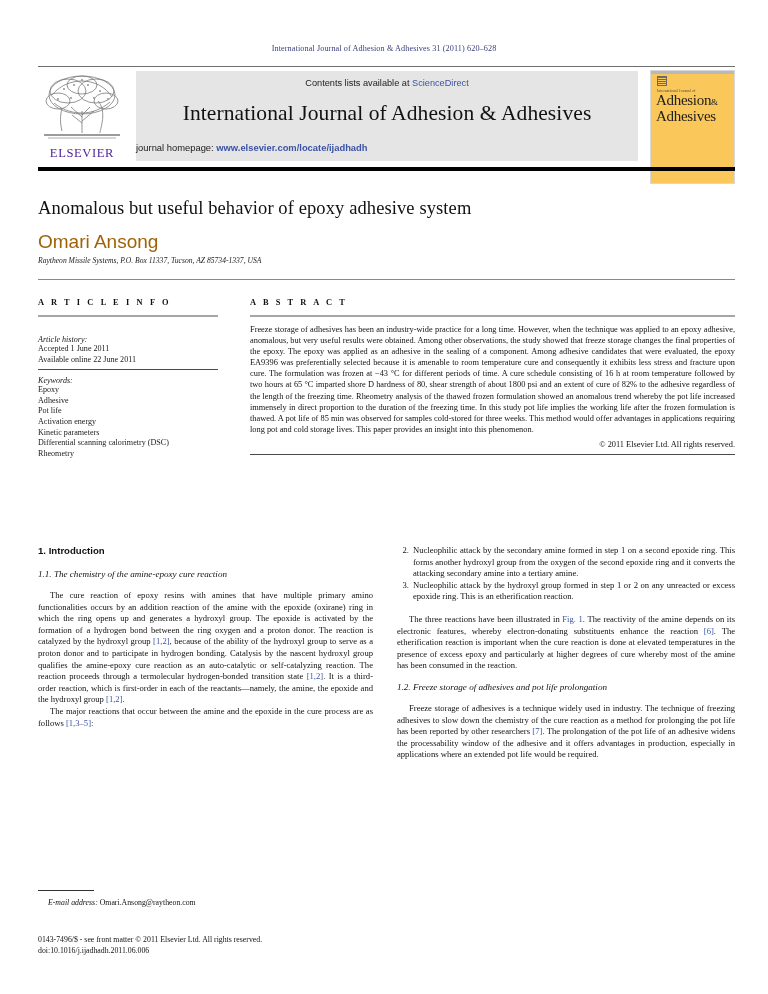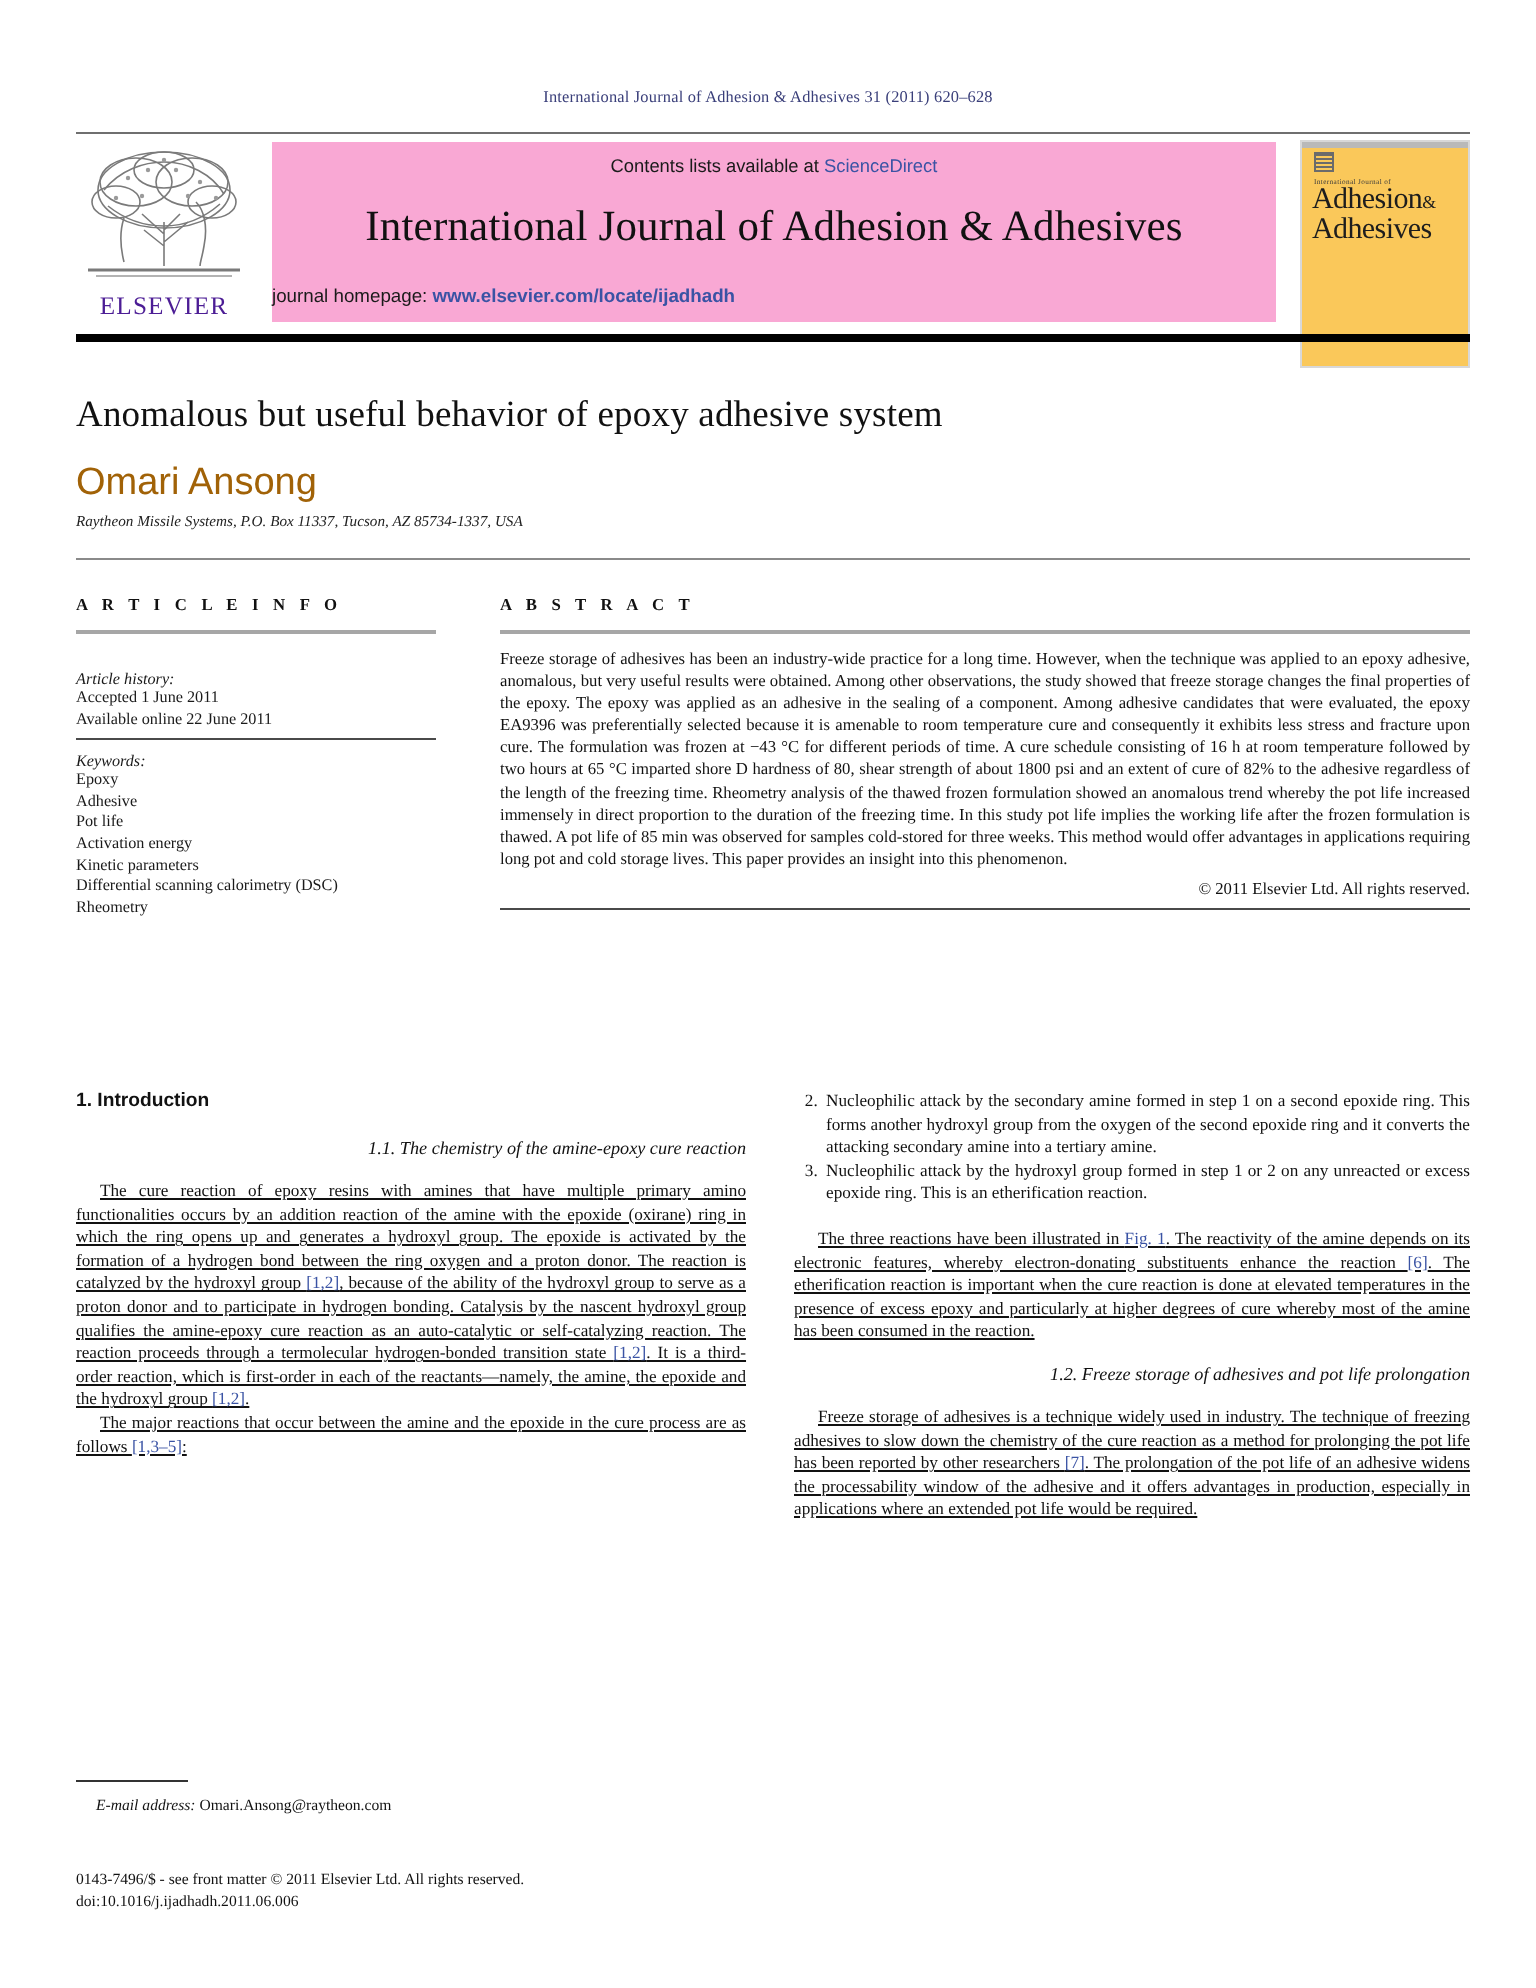--- a/index.html
+++ b/index.html
@@ -74,21 +74,21 @@
     letter-spacing: 0.6px;
     font-family: "Liberation Serif", serif;
     font-weight: 400;
   }
   .banner {
     position: absolute;
     top: 5px;
     left: 98px;
     width: 502px;
     height: 90px;
-    background: #f9a8d4;
+    background: #e5e5e5;
   }
   .banner-line1 {
     position: absolute;
     top: 7px;
     left: 0;
     width: 502px;
     text-align: center;
     font-size: 9.2px;
     font-family: "Liberation Sans", sans-serif;
     color: #1a1a1a;
@@ -302,31 +302,30 @@
     margin: 0 0 13px 0;
     color: #111;
   }
   h3.subsect {
     font-size: 9.1px;
     font-family: "Liberation Serif", serif;
     font-style: italic;
     font-weight: normal;
     margin: 0 0 11px 0;
     color: #111;
-    text-align: right;
   }
   p.para {
     margin: 0;
     font-size: 8.6px;
     line-height: 11.6px;
     text-align: justify;
     font-family: "Liberation Serif", serif;
     color: #111;
   }
-  p.indent { text-indent: 12px; text-decoration: underline; }
+  p.indent { text-indent: 12px; }
   .ref { color: #3a53a4; }
   ol.steps {
     margin: 11px 0 0 0;
     padding-left: 14px;
     font-size: 8.6px;
     line-height: 11.6px;
     font-family: "Liberation Serif", serif;
     color: #111;
   }
   ol.steps li {

